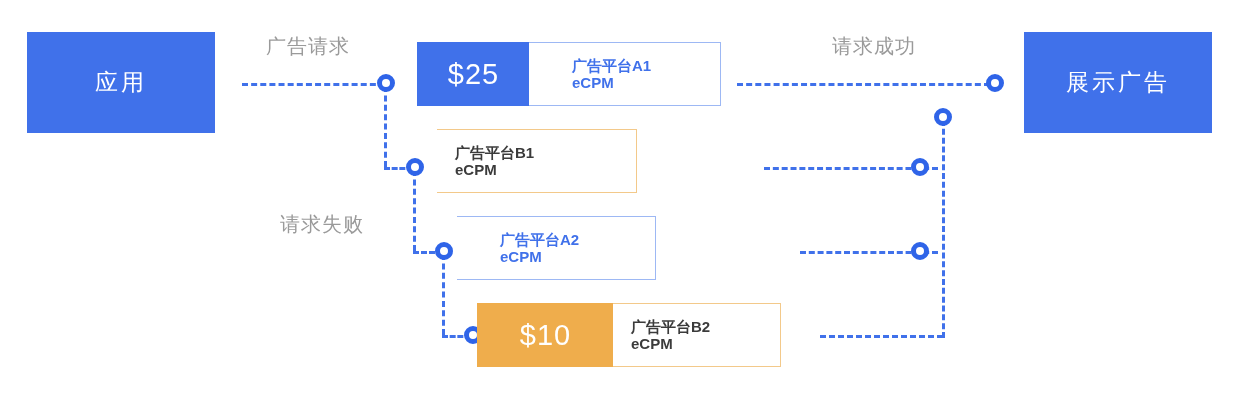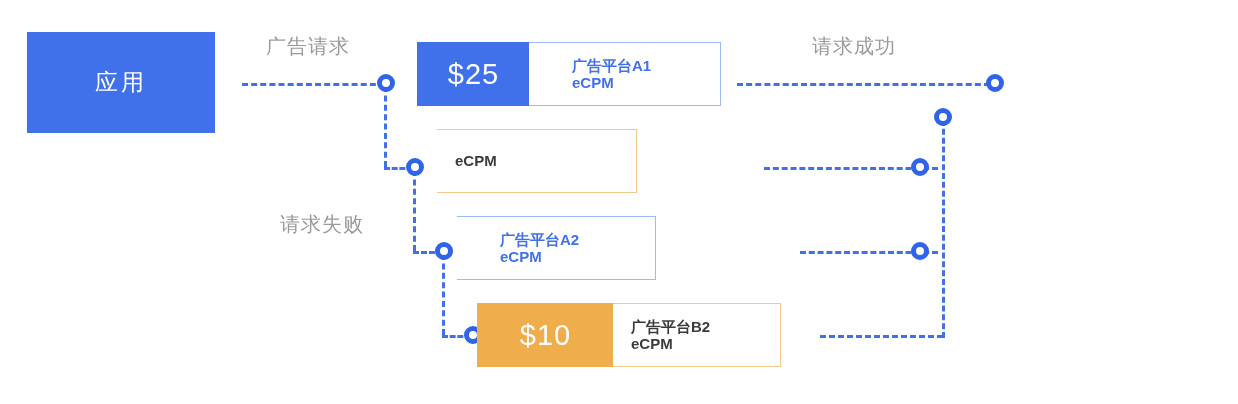--- a/index.html
+++ b/index.html
@@ -10,21 +10,21 @@
     position:absolute;display:flex;align-items:center;justify-content:center;
     background:#4071EA;color:#ffffff;font-size:23px;letter-spacing:3px;font-weight:400;
   }
   #box-app{left:27px;top:32px;width:188px;height:101px;}
   #box-show{left:1024px;top:32px;width:188px;height:101px;}
 
   .flowlabel{
     position:absolute;color:#9a9a9a;font-size:20px;letter-spacing:1px;white-space:nowrap;
   }
   #label-request{left:266px;top:33px;}
-  #label-success{left:812px;top:33px;}
+  #label-success{left:832px;top:33px;}
   #label-fail{left:280px;top:211px;}
 
   
   .row{position:absolute;height:64px;display:flex;box-sizing:border-box;}
   .row .price{
     display:flex;align-items:center;justify-content:center;
     color:#ffffff;font-size:29px;font-weight:400;letter-spacing:1px;
     box-sizing:border-box;
   }
   .row .plat{
@@ -69,20 +69,23 @@
 </style>
 </head>
 <body>
 
 <div id="stage">
 
   <div class="endbox" id="box-app">
     <span>应用</span>
   </div>
 
+  <div class="endbox" id="box-show">
+    <span>展示广告</span>
+  </div>
 
   <div class="flowlabel" id="label-request">广告请求</div>
   <div class="flowlabel" id="label-success">请求成功</div>
   <div class="flowlabel" id="label-fail">请求失败</div>
 
   <div class="dashh" style="left:242px;top:83px;width:143px;"></div>
   <div class="dashv" style="left:384px;top:86px;height:81px;"></div>
   <div class="dashh" style="left:384px;top:167px;width:29px;"></div>
 
   <div class="dashv" style="left:413px;top:170px;height:81px;"></div>
@@ -110,20 +113,21 @@
   <div class="row blue" id="row1">
     <div class="price">$25</div>
     <div class="plat">
       <span class="pname">广告平台A1</span>
       <span class="pecpm">eCPM</span>
     </div>
   </div>
 
   <div class="row orange" id="row2">
     <div class="plat">
+      <span class="pname">广告平台B1</span>
       <span class="pecpm">eCPM</span>
     </div>
   </div>
 
   <div class="row blue" id="row3">
     <div class="plat">
       <span class="pname">广告平台A2</span>
       <span class="pecpm">eCPM</span>
     </div>
   </div>

